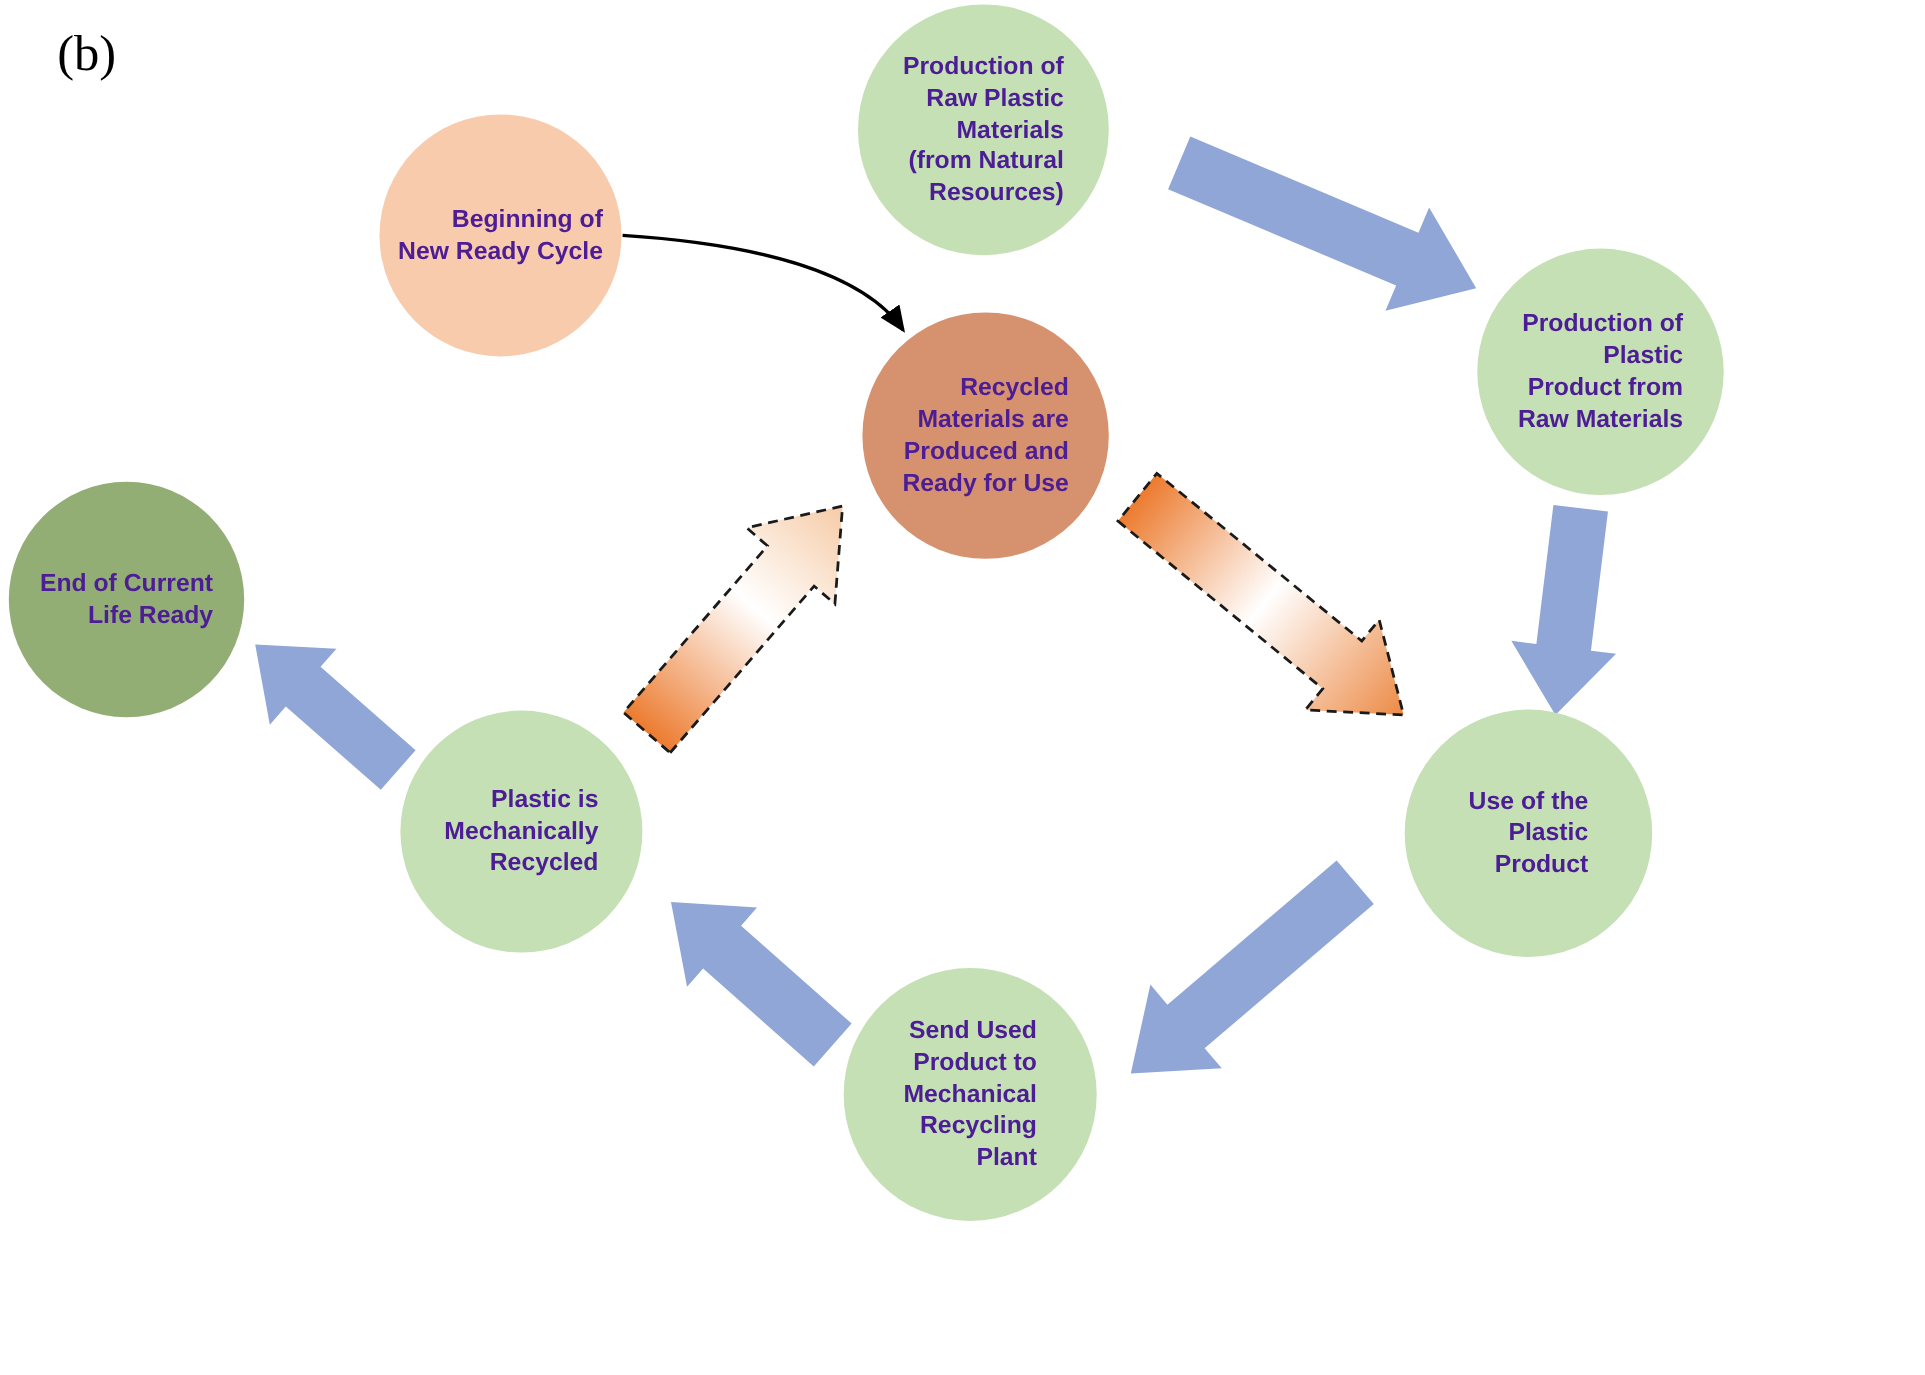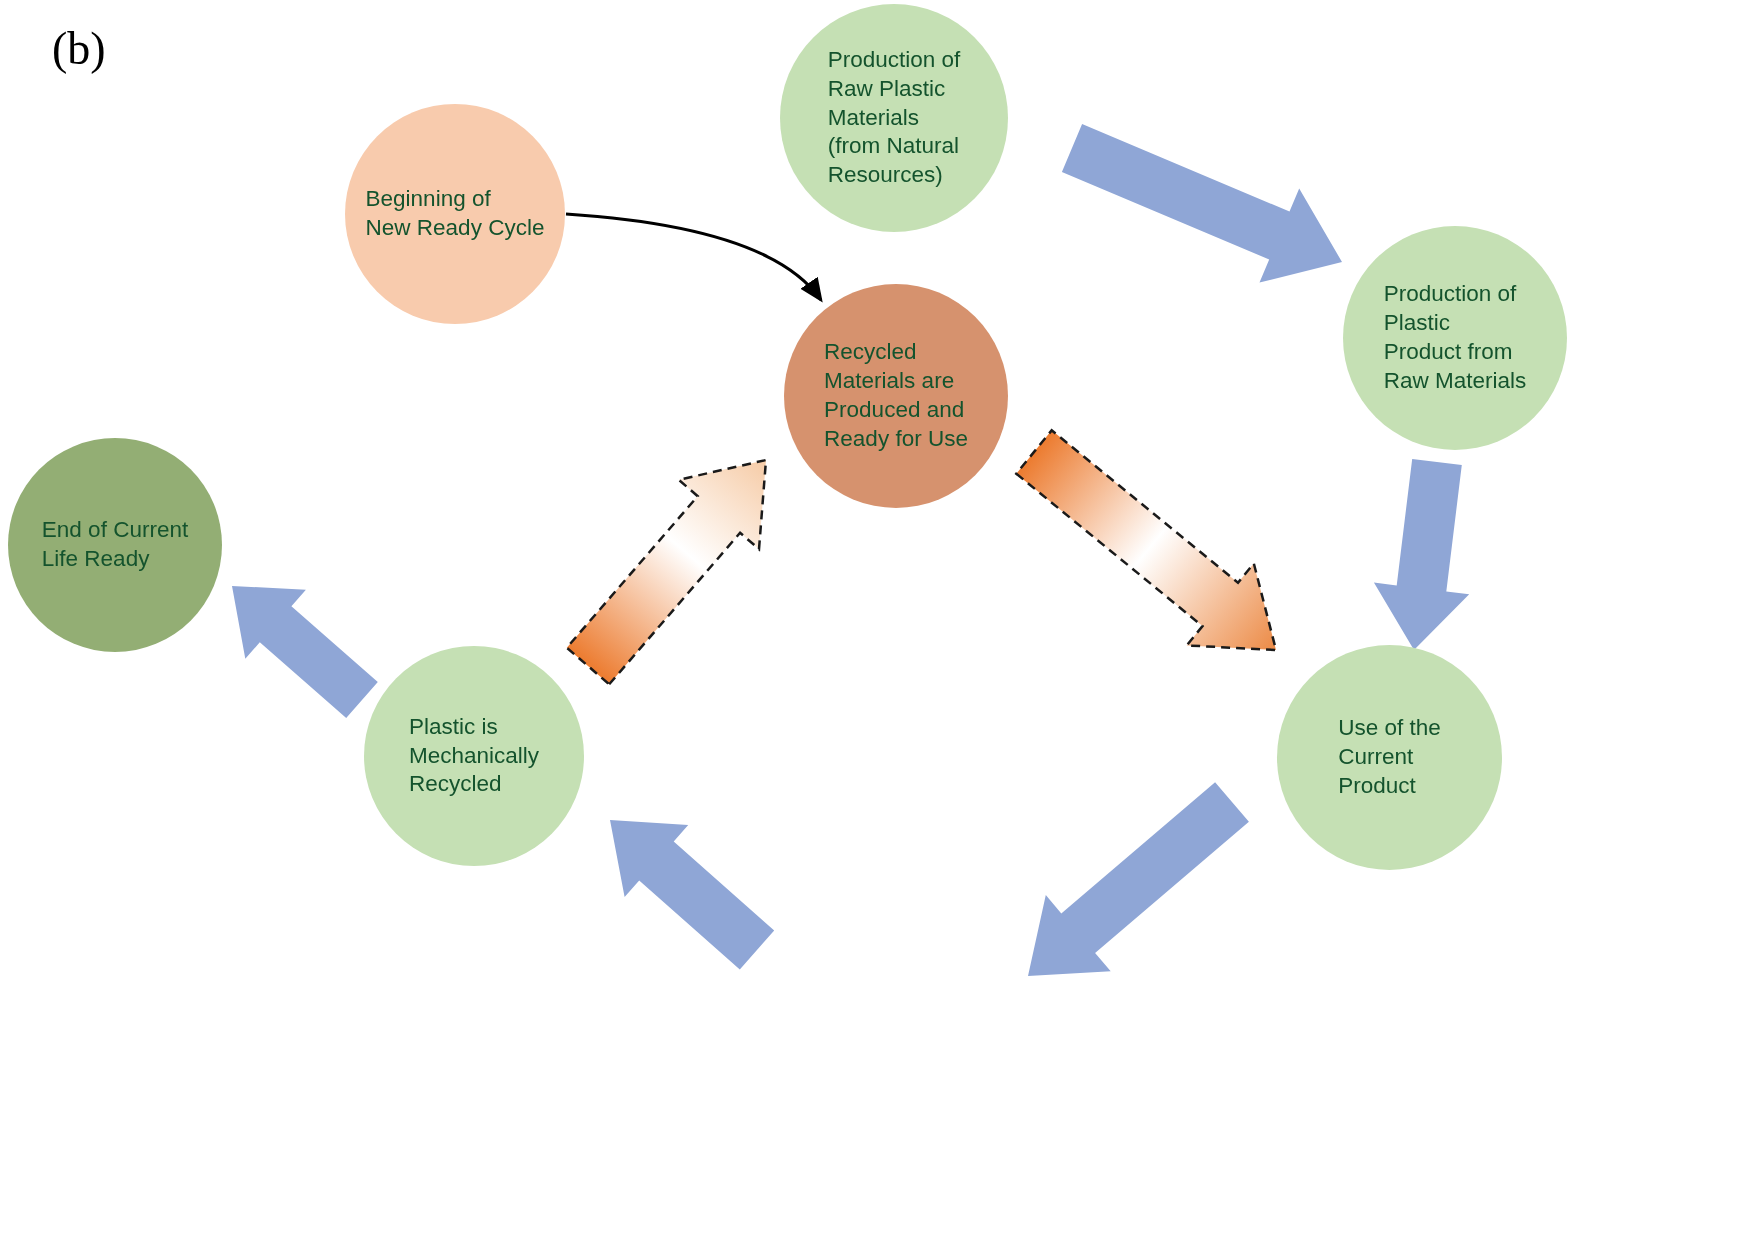--- a/index.html
+++ b/index.html
@@ -17,25 +17,25 @@
     font-size:46px;
     color:#000;
   }
   #arrow-layer{
     position:absolute;left:0;top:0;width:1750px;height:1250px;
   }
   .node{
     position:absolute;
     border-radius:50%;
     display:flex;align-items:center;justify-content:center;
-    text-align:left;
-    font-weight:normal;
+    text-align:right;
+    font-weight:bold;
     font-size:22.5px;
     line-height:1.28;
-    color:#14532d;
+    color:#4c1d95;
   }
   .node .txt{white-space:pre-line;padding:0 10px;}
   .n-raw     {left:780px; top:4px;   width:228px;height:228px;}
   .n-begin   {left:345px; top:104px; width:220px;height:220px;}
   .n-product {left:1343px;top:226px; width:224px;height:224px;}
   .n-recycled{left:784px; top:284px; width:224px;height:224px;}
   .n-end     {left:8px;   top:438px; width:214px;height:214px;}
   .n-mech    {left:364px; top:646px; width:220px;height:220px;}
   .n-use     {left:1277px;top:645px; width:225px;height:225px;}
   .n-send    {left:767px; top:880px; width:230px;height:230px;}
@@ -108,18 +108,25 @@
   </div>
 
   <div class="node n-mech" style="background: rgb(197, 224, 180);">
     <span class="txt">Plastic is
 Mechanically
 Recycled</span>
   </div>
 
   <div class="node n-use" style="background: rgb(197, 224, 180);">
     <span class="txt">Use of the
-Current
+Plastic
 Product</span>
   </div>
 
+  <div class="node n-send" style="background: rgb(197, 224, 180);">
+    <span class="txt">Send Used
+Product to
+Mechanical
+Recycling
+Plant</span>
+  </div>
 
 </div>
 
 </body></html>

